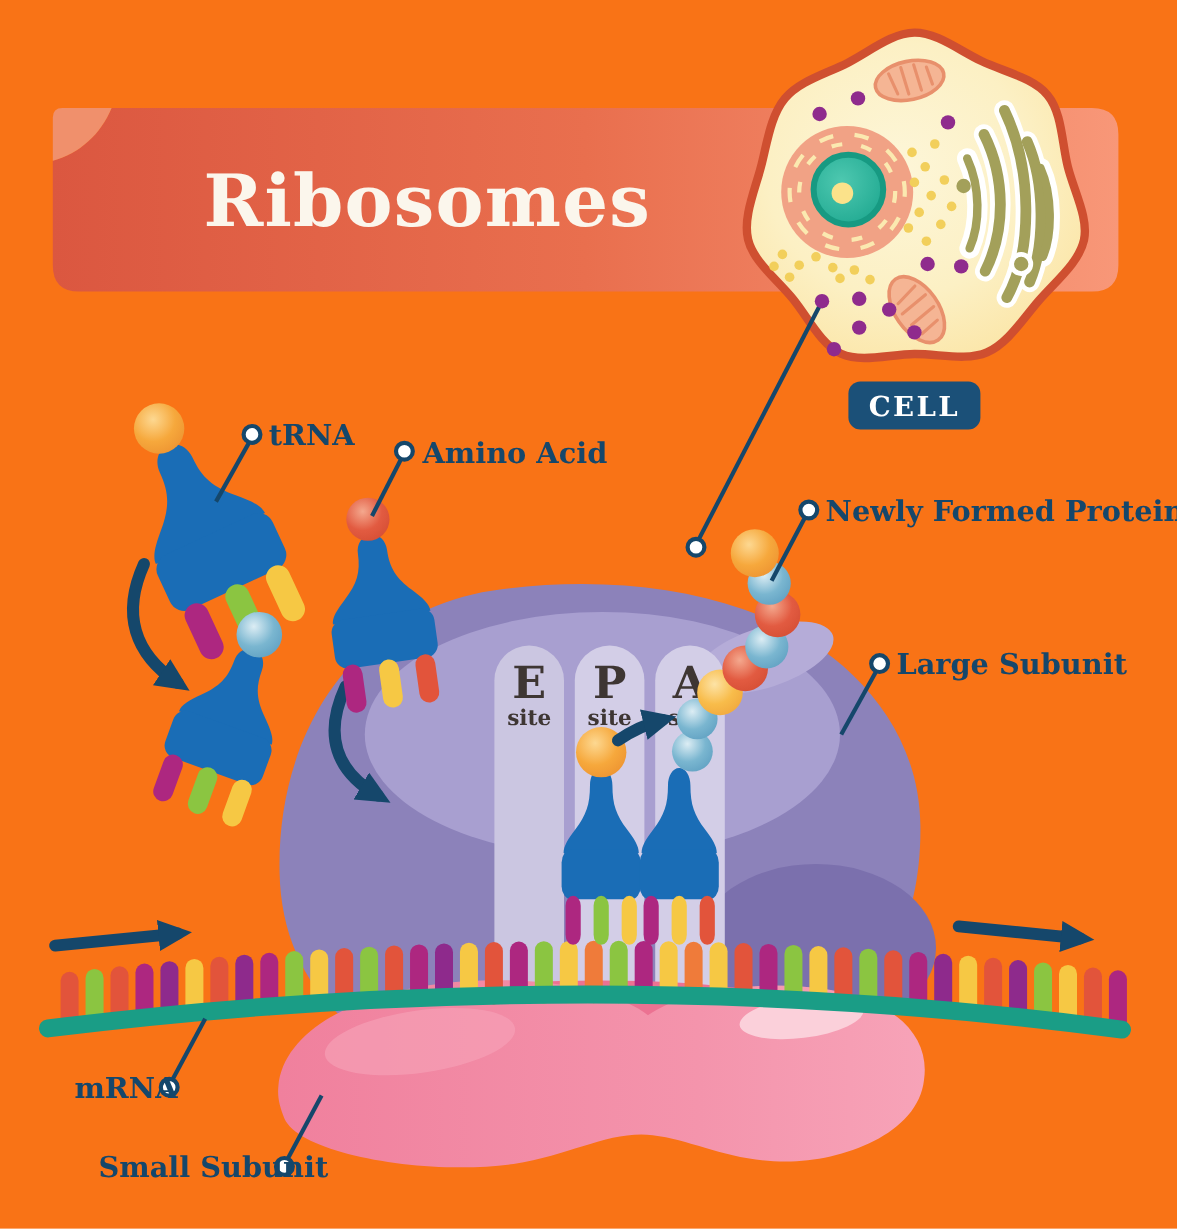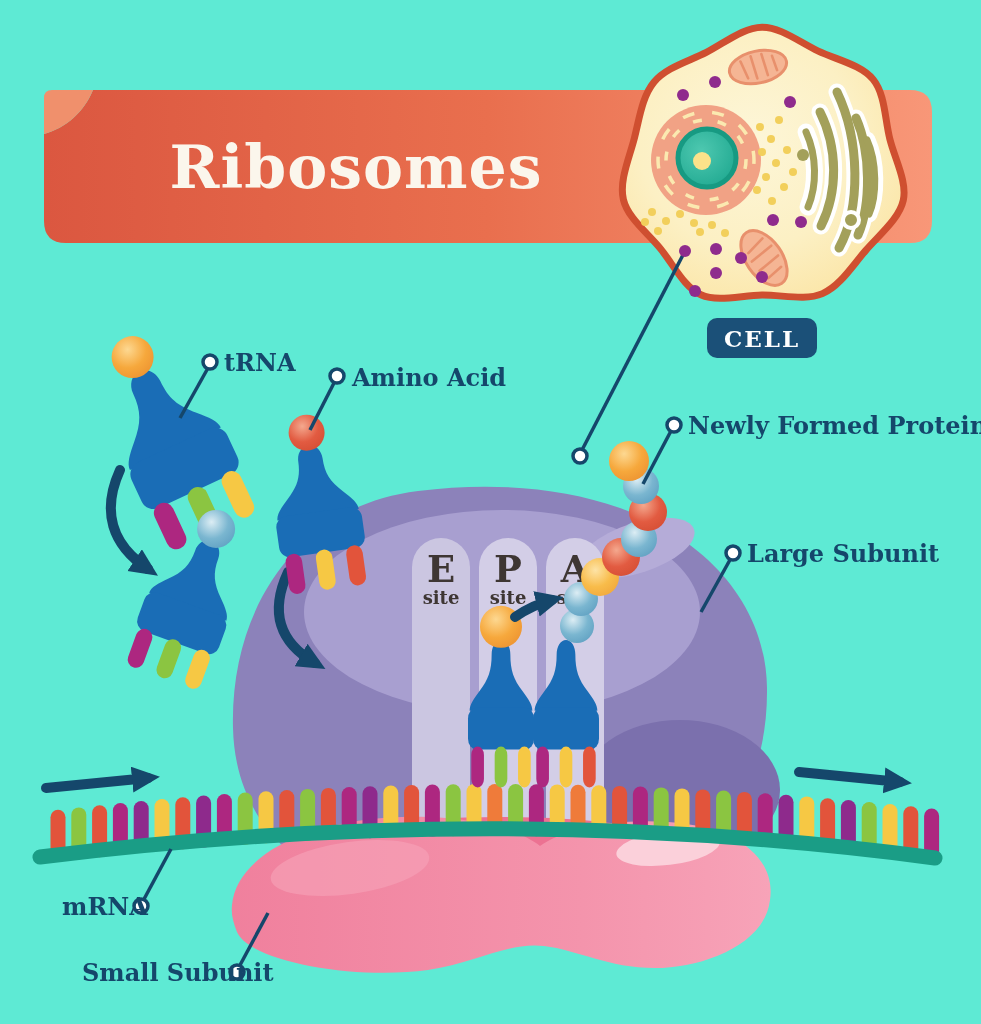--- a/index.html
+++ b/index.html
@@ -1,16 +1,16 @@
 <!DOCTYPE html>
 <html><head>
 <meta charset="utf-8">
 <style>
   html,body{margin:0;padding:0;background:#ffffff;}
-  .stage{width:981px;height:1024px;position:relative;background:#5eead4;overflow:hidden;}
+  .stage{width:981px;height:1024px;position:relative;background:#f97316;overflow:hidden;}
   svg{display:block;}
   text{font-family:"DejaVu Serif","Liberation Serif",serif;}
   .title-text{font-size:60px;font-weight:bold;fill:#fbf6ec;letter-spacing:1px;}
   .cell-badge-text{font-size:23px;font-weight:bold;fill:#ffffff;letter-spacing:2px;}
   .callout{font-size:24px;font-weight:bold;fill:#15476b;}
   .site-letter{font-size:37px;font-weight:bold;fill:#3e3633;}
   .site-word{font-size:18px;font-weight:bold;fill:#3e3633;}
 </style>
 </head>
 <body>

